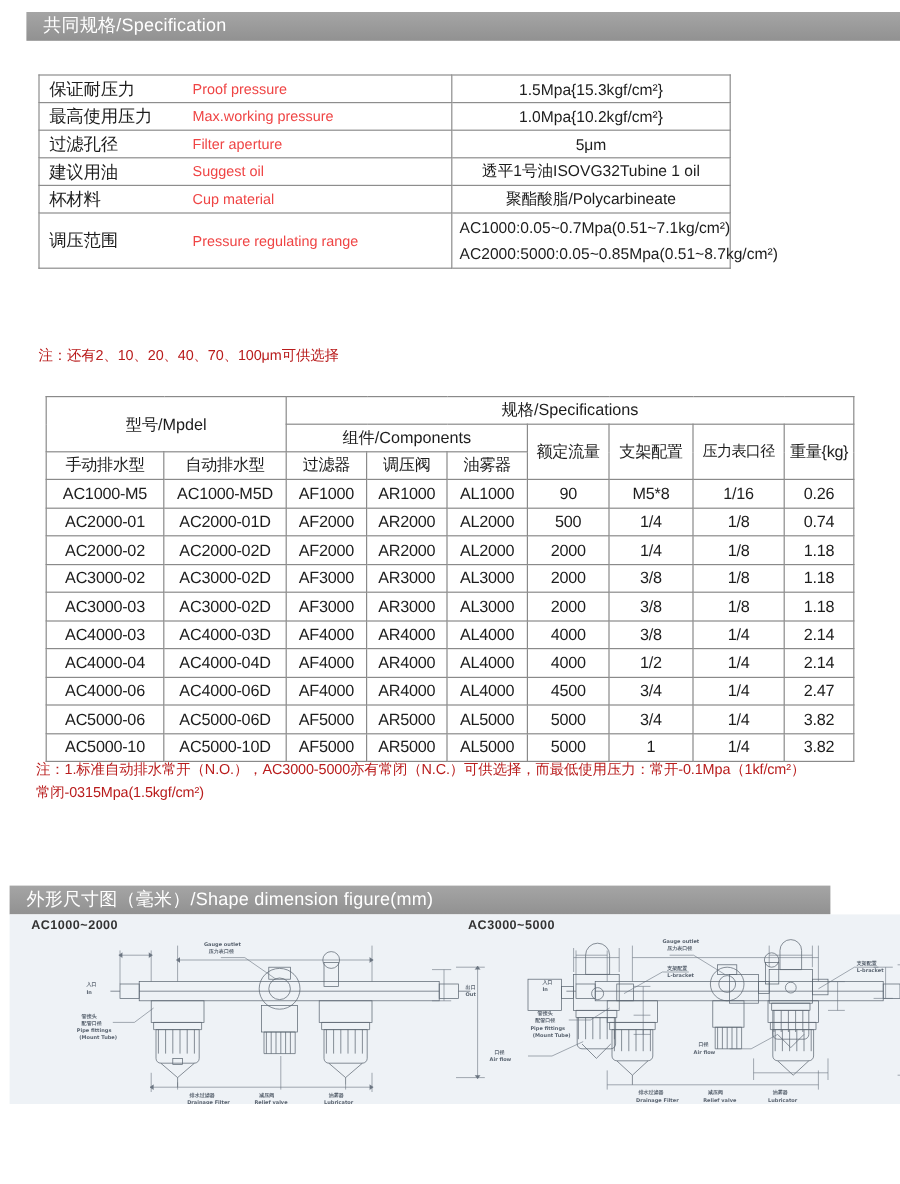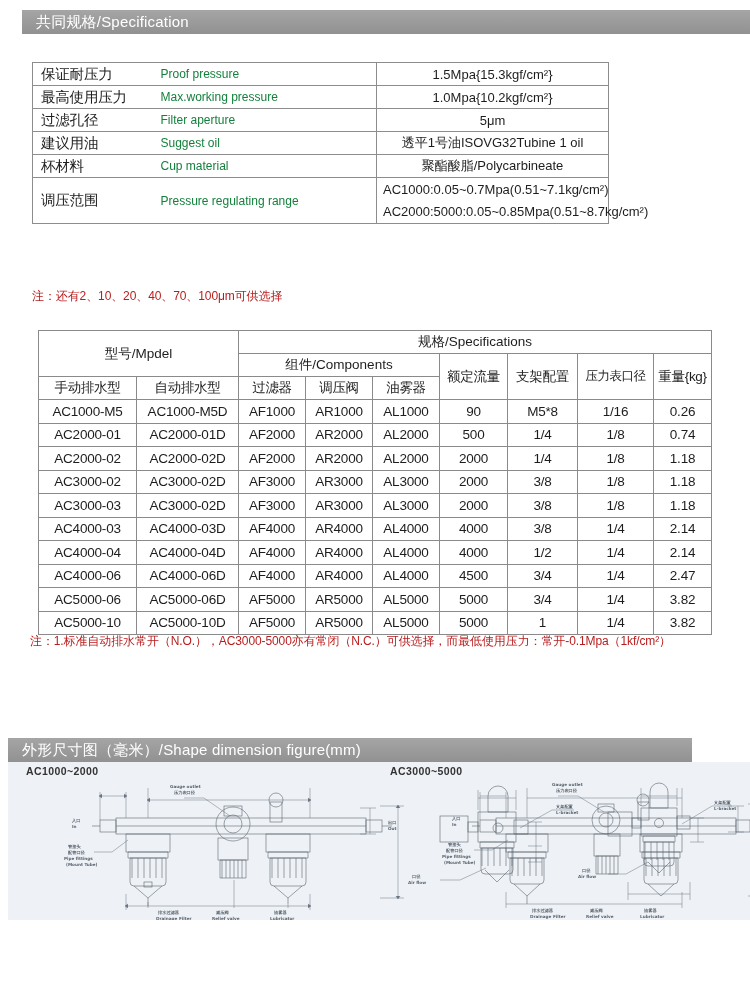--- a/index.html
+++ b/index.html
@@ -44,21 +44,21 @@
     width: 122px;
     font-size: 14.5px;
     letter-spacing: -0.2px;
     border-right: none;
     padding-left: 8px;
   }
   .spec-table td.en {
     width: 222px;
     font-size: 12px;
     border-left: none;
-    color: #15803d;
+    color: #ef4444;
   }
   .spec-table td.val {
     text-align: center;
     font-size: 13px;
   }
   .spec-table td.val .line { display: block; line-height: 22px; }
   .spec-table tr.tall td { height: 46px; }
   .spec-table td.cn-tight { font-size: 12.4px; letter-spacing: -0.6px; }
 
   .note {
@@ -305,20 +305,21 @@
           <td>5000</td>
           <td>1</td>
           <td>1/4</td>
           <td>3.82</td>
         </tr>
       </tbody>
   </table>
 
   <div class="note note-2">
     <div>注：1.标准自动排水常开（N.O.），AC3000-5000亦有常闭（N.C.）可供选择，而最低使用压力：常开-0.1Mpa（1kf/cm²）</div>
+    <div>常闭-0315Mpa(1.5kgf/cm²)</div>
   </div>
 
   <div class="bar-wrap-2">
     <div class="section-bar">外形尺寸图（毫米）/Shape dimension figure(mm)</div>
   </div>
 
   <div class="draw-panel">
     <div class="draw-label dl-left">AC1000~2000</div>
     <div class="draw-label dl-right">AC3000~5000</div>
 

